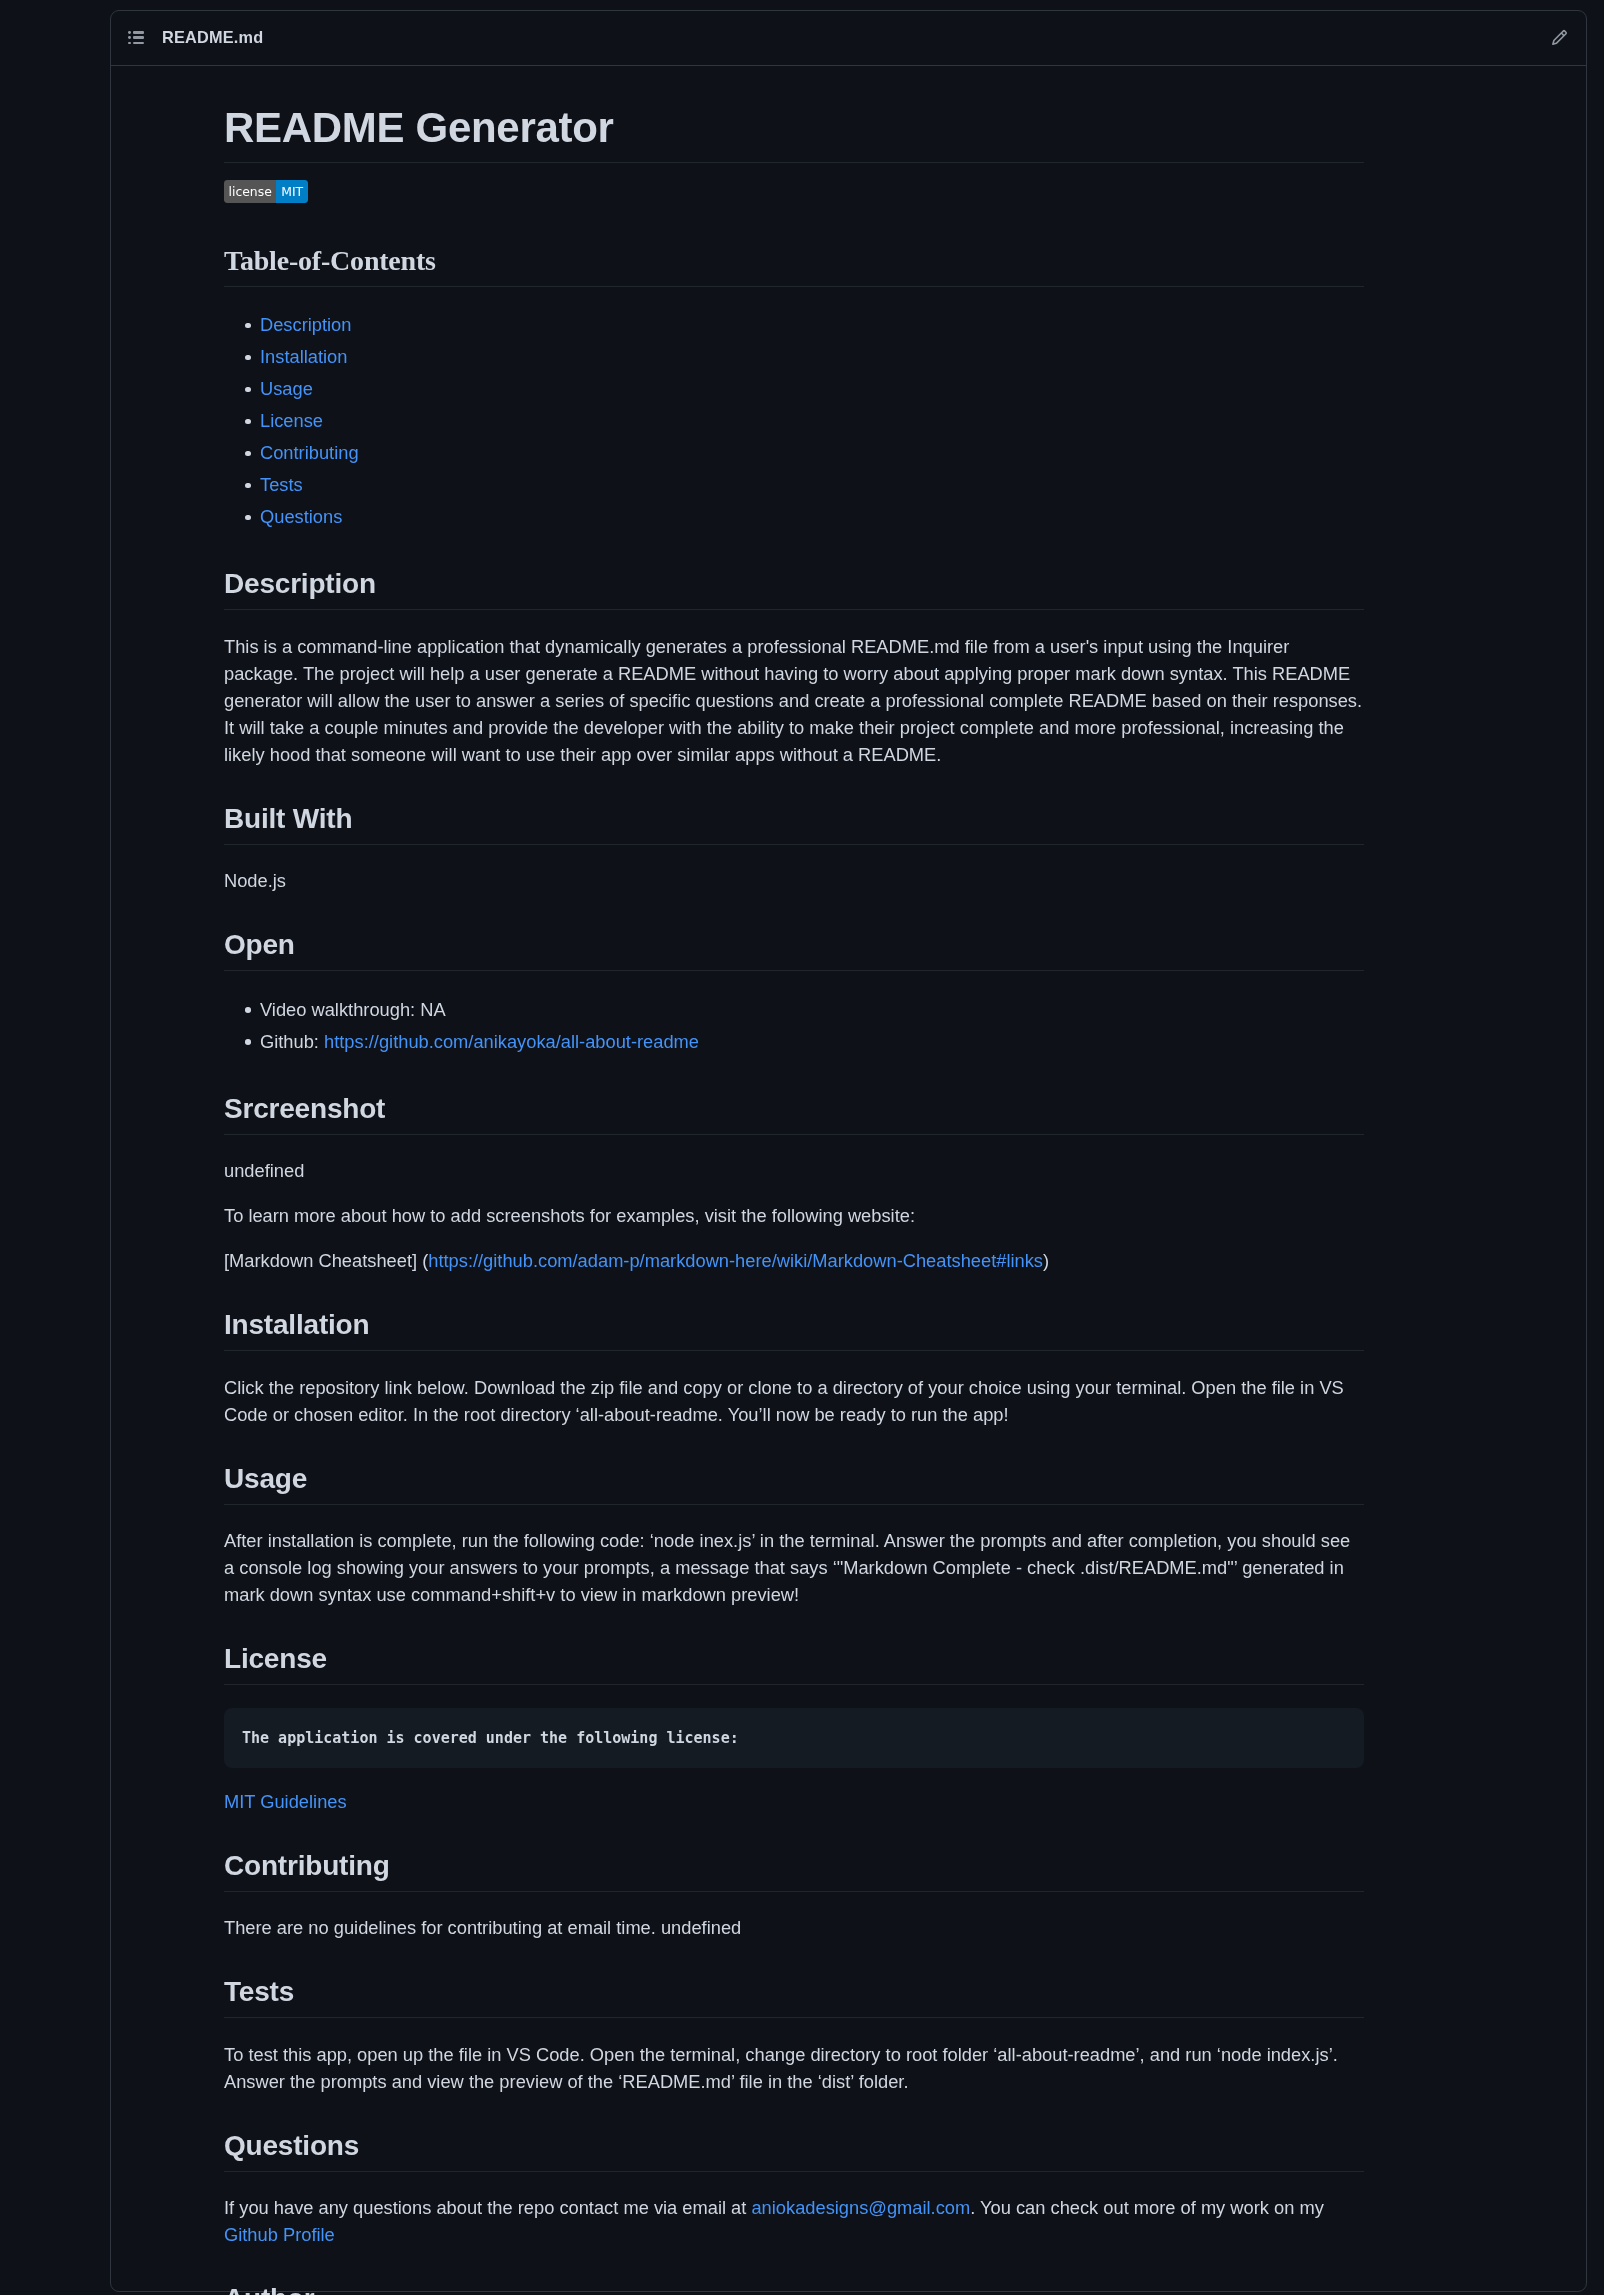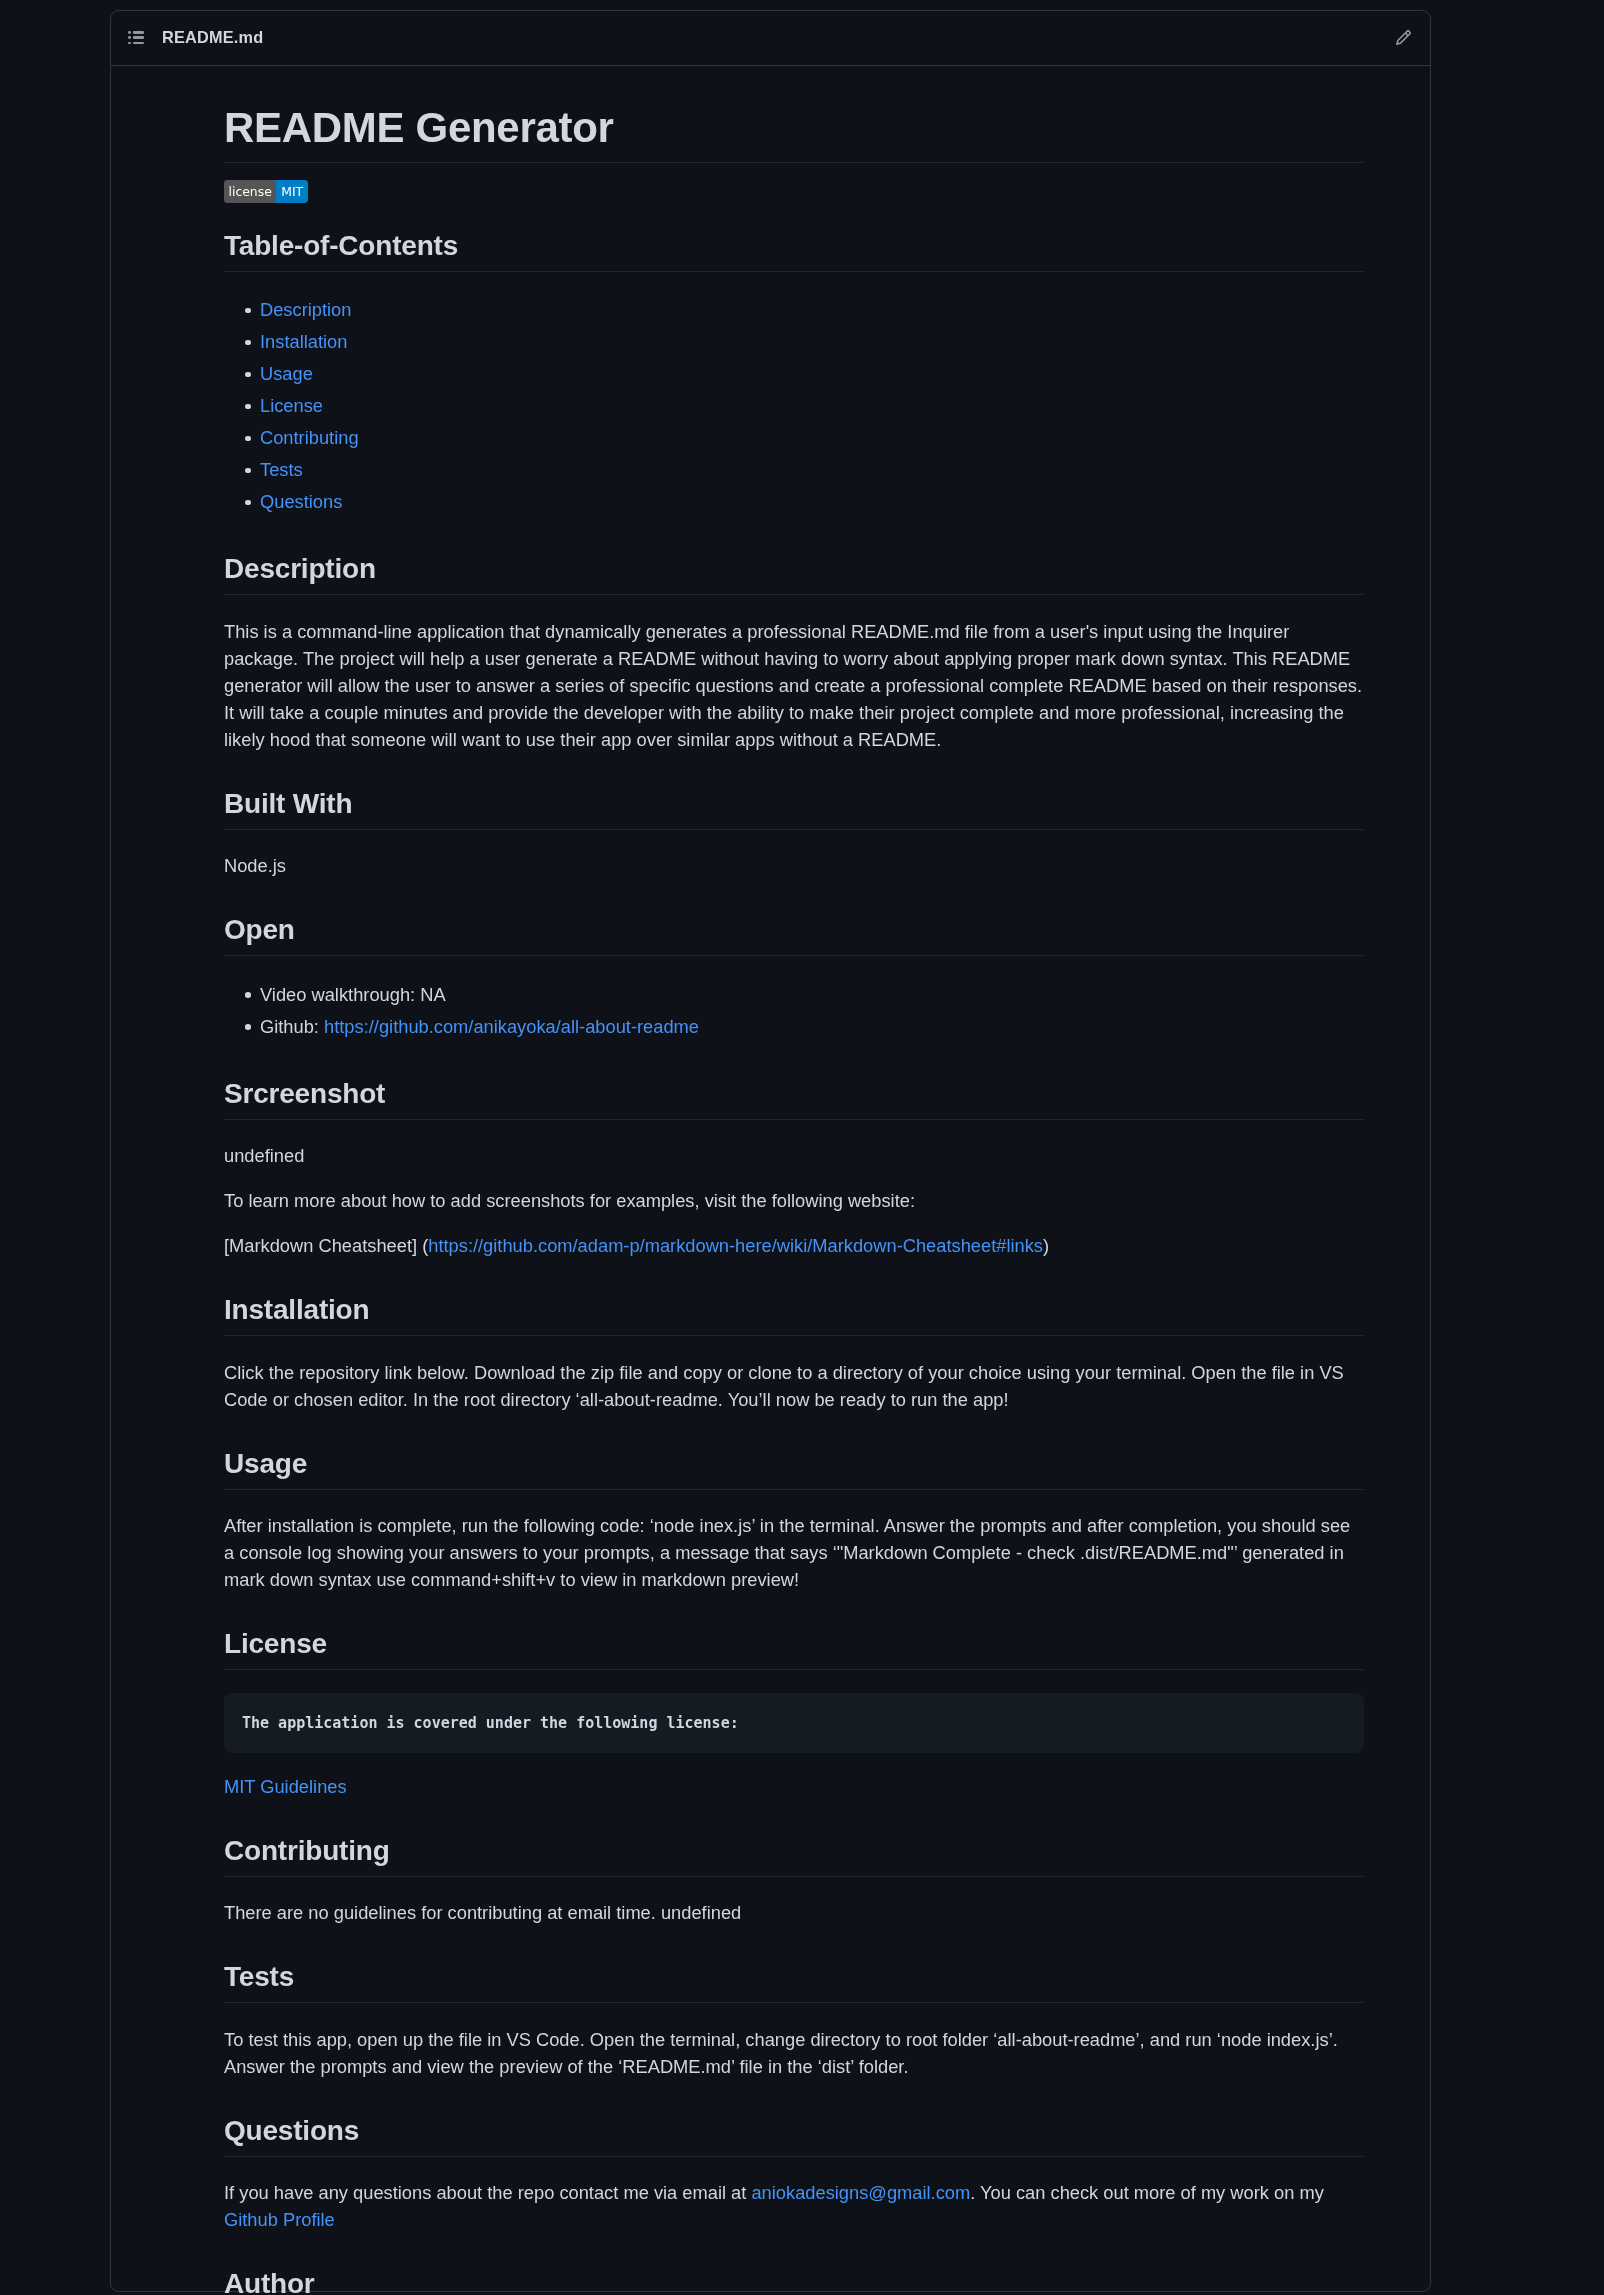--- a/index.html
+++ b/index.html
@@ -1,41 +1,41 @@
 <!DOCTYPE html>
 <html style="font-size:9px"><head>
 <meta charset="utf-8">
 <style>
   * { box-sizing: border-box; margin: 0; padding: 0; }
   html, body { width: 1605px; height: 2295px; background: #0e1118; overflow: hidden; }
   body { font-family: "Liberation Sans", sans-serif; color: #d1d7e0; position: relative; }
 
   .frame {
-    position: absolute; left: 110px; top: 9.6px; width: 1321px; height: 2282px;
+    position: absolute; left: 110px; top: 9.6px; width: 1477px; height: 2282px;
     border: 1.7px solid #30363d; border-radius: 9px; background: #0e1118;
   }
   .file-header {
     height: 55px; border-bottom: 1.7px solid #30363d; display: flex; align-items: center;
     padding: 0 0 0 17px; position: relative;
   }
   .toc-icon { width: 17px; height: 13.5px; position: relative; margin-right: 17px; }
   .toc-icon span.dot { position: absolute; left: 0; width: 2.8px; height: 2.8px; border-radius: 50%; background: #9198a1; }
   .toc-icon span.bar { position: absolute; left: 5px; width: 11.3px; height: 2.3px; border-radius: 1.1px; background: #9198a1; }
   .file-name { font-weight: bold; font-size: 16.3px; color: #d1d7e0; letter-spacing: 0.2px; }
   .edit-btn { position: absolute; right: 17px; top: 17px; width: 20px; height: 20px; display: flex; align-items: center; justify-content: center; }
 
   .article { position: absolute; left: 113px; top: 65px; width: 1140px; }
 
   h1.title { font-size: 42px; font-weight: bold; color: #d1d7e0; margin-top: 26px; line-height: 1.25; padding-bottom: 8px; border-bottom: 1.7px solid #21262d; letter-spacing: -0.3px; }
   .badge { display: inline-flex; margin-top: 17px; height: 22.5px; border-radius: 3.4px; overflow: hidden; font-family: "DejaVu Sans", sans-serif; font-size: 12.4px; }
   .badge .l { background: #555555; color: #fff; padding: 0 4.5px; display: flex; align-items: center; }
   .badge .r { background: #007ec6; color: #fff; padding: 0 5px; display: flex; align-items: center; }
 
   h2 { font-size: 28px; font-weight: bold; color: #d1d7e0; line-height: 1.25; padding-bottom: 8px; border-bottom: 1.7px solid #21262d; margin-top: 33px; margin-bottom: 22.5px; letter-spacing: -0.2px; }
-  h2.first { margin-top: 25px; }
+  h2.first { margin-top: 40px; font-family: Liberation Serif, serif; }
 
   p, li { font-size: 18.3px; line-height: 27px; color: #d1d7e0; }
   p { margin-bottom: 18px; }
   ul { list-style: none; margin-bottom: 18px; padding-left: 36px; }
   ul li { position: relative; line-height: 32px; }
   ul li::before { content: ""; position: absolute; left: -14.6px; top: 13.5px; width: 5.6px; height: 5.6px; border-radius: 50%; background: #d1d7e0; }
   a, .link { color: #4493f8; text-decoration: none; }
 
   .codeblock { background: #151b23; border-radius: 8px; padding: 20px 18px; font-family: "DejaVu Sans Mono", monospace; font-size: 15px; color: #d1d7e0; margin-bottom: 20px; line-height: 20px; font-weight: bold; }
 </style>

